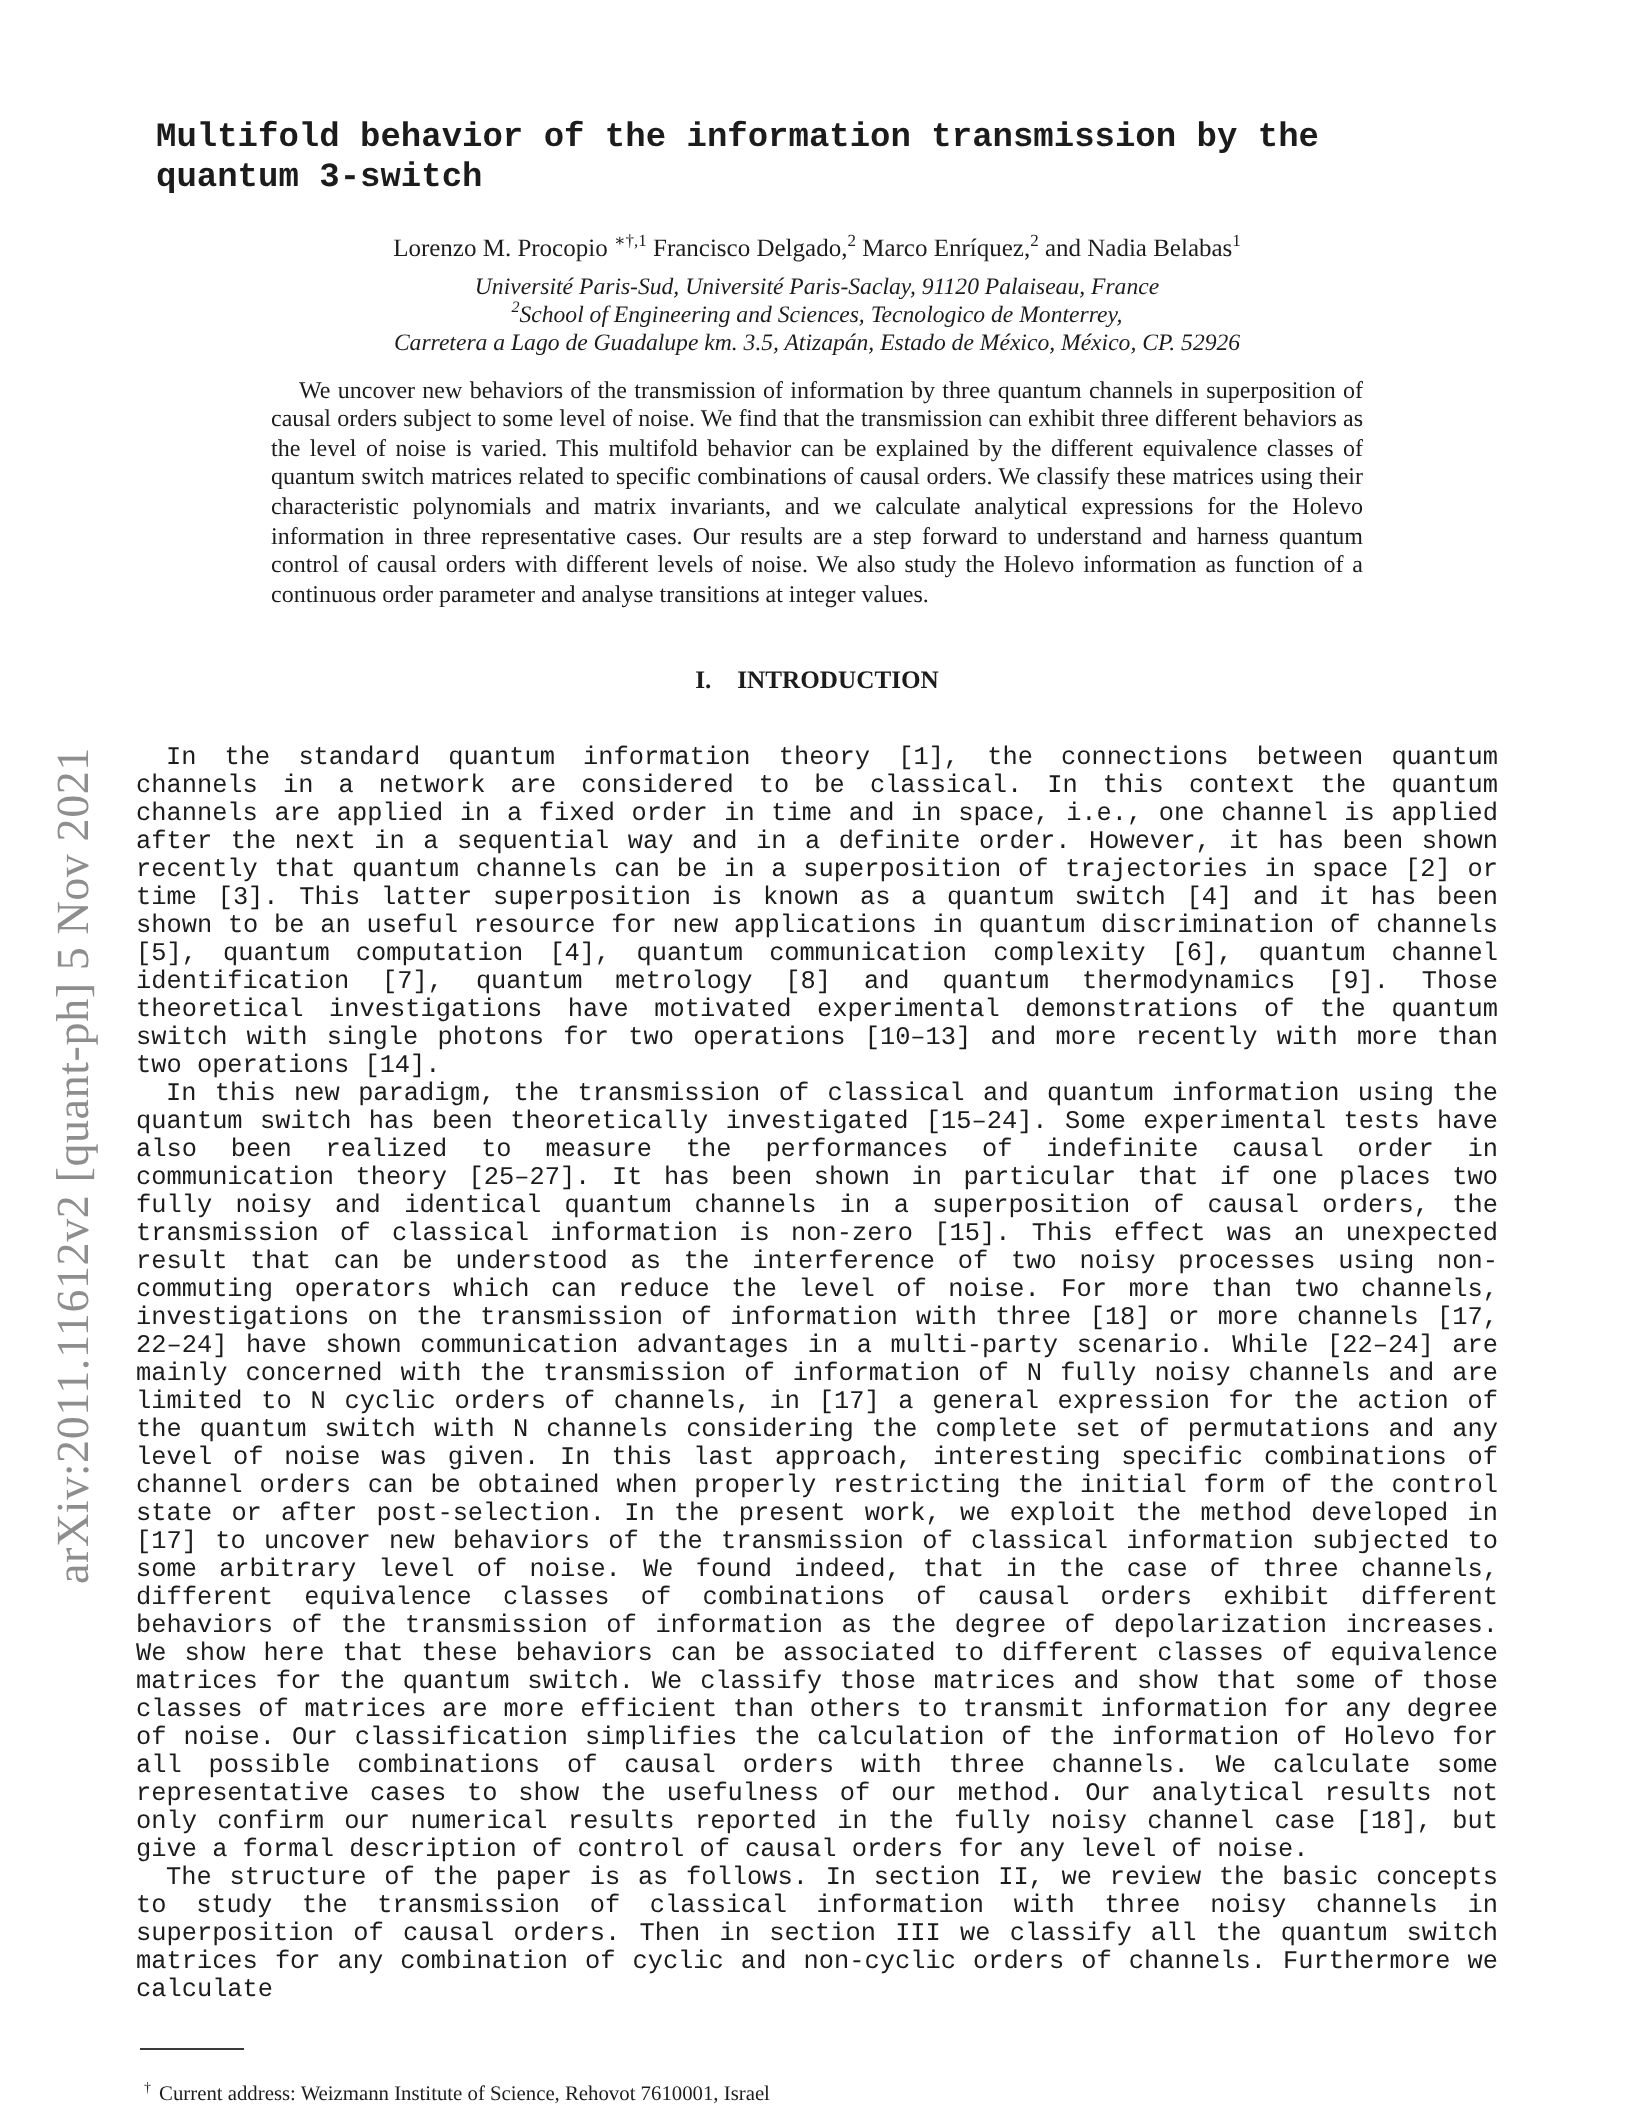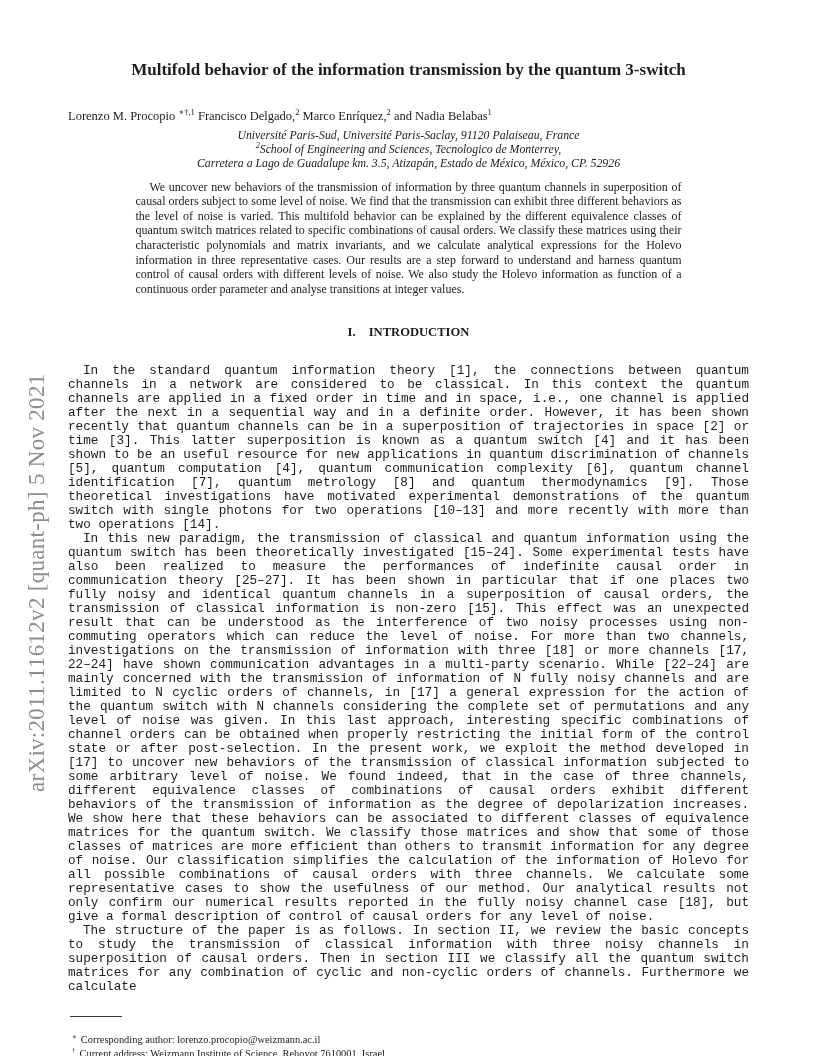--- a/index.html
+++ b/index.html
@@ -21,29 +21,30 @@
     white-space:nowrap;
     letter-spacing:0.3px;
   }
   .paper {
     position:absolute;
     left:68px; top:0;
     width:681px;
     padding-top:60px;
   }
   .title {
-    text-align:center;
     font-weight:bold;
     font-size:17px;
     line-height:20px;
     margin:0 10px;
+    font-family:Liberation Mono, monospace;
   }
   .authors {
+    text-align:center;
     font-size:12.5px;
-    margin-top:29px;
+    margin-top:17px;
   }
   sup { font-size:68%; line-height:0; }
   .affiliations {
     text-align:center;
     font-style:italic;
     font-size:11.8px;
     line-height:14.2px;
     margin-top:4px;
   }
   .abstract {
@@ -114,17 +115,16 @@
 
   <div class="body-text">
     <p>In the standard quantum information theory [1], the connections between quantum channels in a network are considered to be classical. In this context the quantum channels are applied in a fixed order in time and in space, i.e., one channel is applied after the next in a sequential way and in a definite order. However, it has been shown recently that quantum channels can be in a superposition of trajectories in space [2] or time [3]. This latter superposition is known as a quantum switch [4] and it has been shown to be an useful resource for new applications in quantum discrimination of channels [5], quantum computation [4], quantum communication complexity [6], quantum channel identification [7], quantum metrology [8] and quantum thermodynamics [9]. Those theoretical investigations have motivated experimental demonstrations of the quantum switch with single photons for two operations [10–13] and more recently with more than two operations [14].</p>
     <p>In this new paradigm, the transmission of classical and quantum information using the quantum switch has been theoretically investigated [15–24]. Some experimental tests have also been realized to measure the performances of indefinite causal order in communication theory [25–27]. It has been shown in particular that if one places two fully noisy and identical quantum channels in a superposition of causal orders, the transmission of classical information is non-zero [15]. This effect was an unexpected result that can be understood as the interference of two noisy processes using non-commuting operators which can reduce the level of noise. For more than two channels, investigations on the transmission of information with three [18] or more channels [17, 22–24] have shown communication advantages in a multi-party scenario. While [22–24] are mainly concerned with the transmission of information of N fully noisy channels and are limited to N cyclic orders of channels, in [17] a general expression for the action of the quantum switch with N channels considering the complete set of permutations and any level of noise was given. In this last approach, interesting specific combinations of channel orders can be obtained when properly restricting the initial form of the control state or after post-selection. In the present work, we exploit the method developed in [17] to uncover new behaviors of the transmission of classical information subjected to some arbitrary level of noise. We found indeed, that in the case of three channels, different equivalence classes of combinations of causal orders exhibit different behaviors of the transmission of information as the degree of depolarization increases. We show here that these behaviors can be associated to different classes of equivalence matrices for the quantum switch. We classify those matrices and show that some of those classes of matrices are more efficient than others to transmit information for any degree of noise. Our classification simplifies the calculation of the information of Holevo for all possible combinations of causal orders with three channels. We calculate some representative cases to show the usefulness of our method. Our analytical results not only confirm our numerical results reported in the fully noisy channel case [18], but give a formal description of control of causal orders for any level of noise.</p>
     <p>The structure of the paper is as follows. In section II, we review the basic concepts to study the transmission of classical information with three noisy channels in superposition of causal orders. Then in section III we classify all the quantum switch matrices for any combination of cyclic and non-cyclic orders of channels. Furthermore we calculate</p>
   </div>
 
   <hr class="footnote-rule">
 
   <div class="footnotes">
-    <div class="footnote"><sup>∗</sup><span>Corresponding author: lorenzo.procopio@weizmann.ac.il</span></div>
     <div class="footnote"><sup>†</sup><span>Current address: Weizmann Institute of Science, Rehovot 7610001, Israel</span></div>
   </div>
 
 </div>
 
 </body></html>

